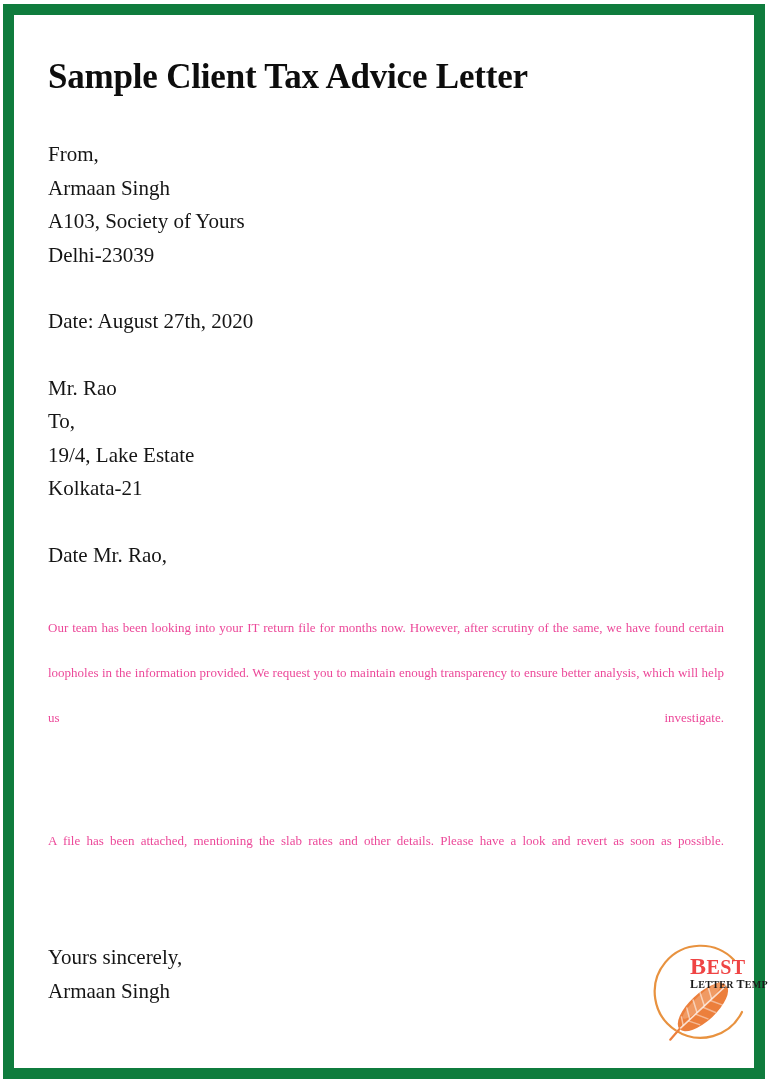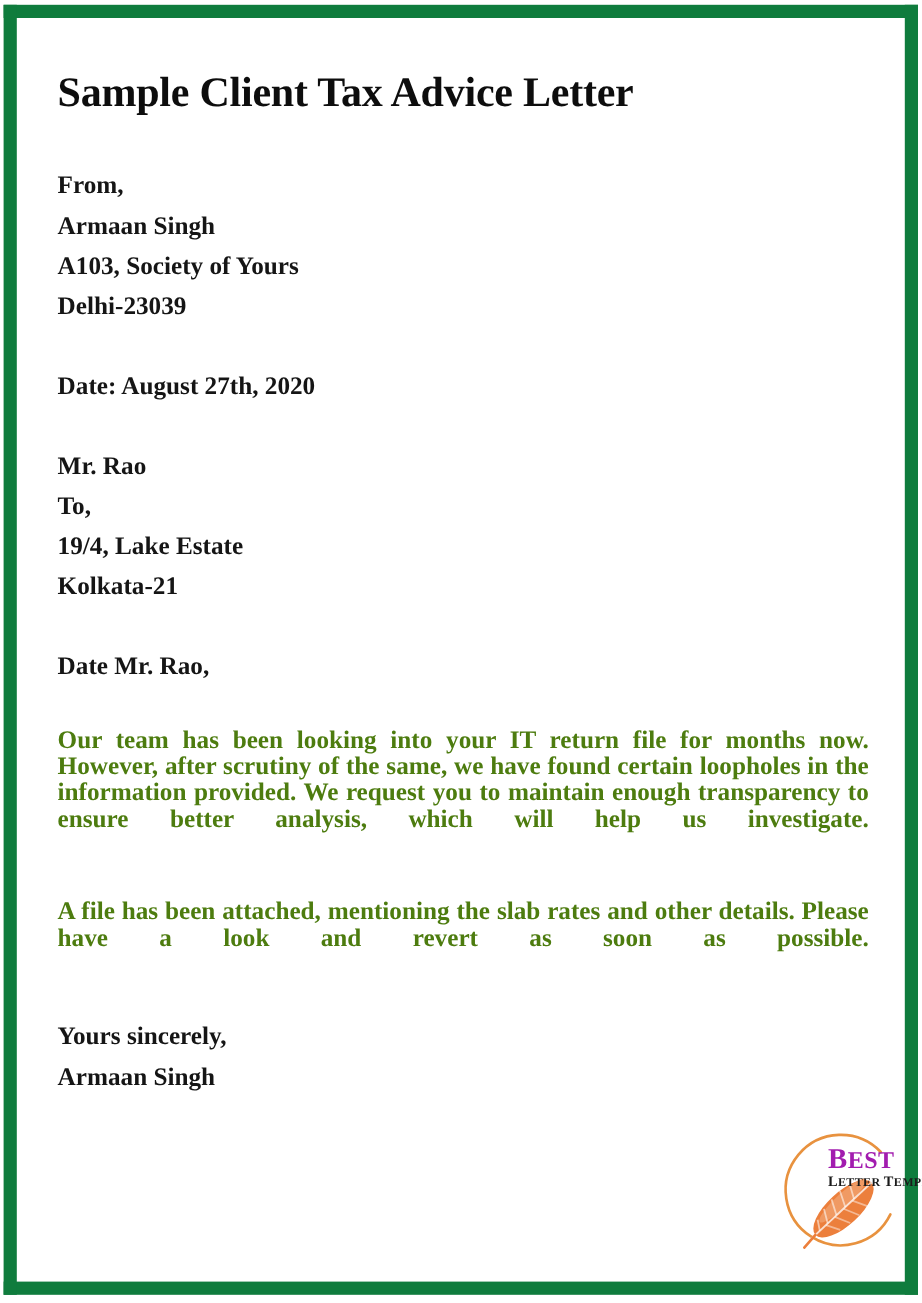--- a/index.html
+++ b/index.html
@@ -55,38 +55,37 @@
   }
 
   .body-block {
     position: absolute;
     left: 0;
     top: 138px;
     width: 676px;
     color: #151515;
     font-size: 21px;
     line-height: 33.5px;
-    font-weight: bold;
   }
 
   .addr-line,
   .plain-line {
     margin: 0;
     white-space: pre;
   }
 
   .gap-block { height: 33px; }
 
   .para {
     margin: 0;
     text-align: justify;
     text-justify: inter-word;
-    font-size: 21px;
-    line-height: 22px;
-    color: #4d7c0f;
+    font-size: 13px;
+    line-height: 45px;
+    color: #ec4899;
   }
   
   .para:after {
     content: "";
     display: inline-block;
     width: 100%;
   }
 
   
   .logo {
@@ -100,21 +99,21 @@
 
   .logo-word {
     position: absolute;
     left: 44px;
     top: 12px;
     font-family: "Liberation Serif", "DejaVu Serif", serif;
     font-weight: bold;
     font-size: 20px;
     line-height: 20px;
     letter-spacing: 0.4px;
-    color: #a21caf;
+    color: #ef4444;
     white-space: nowrap;
   }
   .logo-word .cap { font-size: 24px; }
   .logo-sub {
     position: absolute;
     left: 44px;
     top: 35px;
     font-family: "Liberation Serif", "DejaVu Serif", serif;
     font-weight: bold;
     font-size: 10px;

